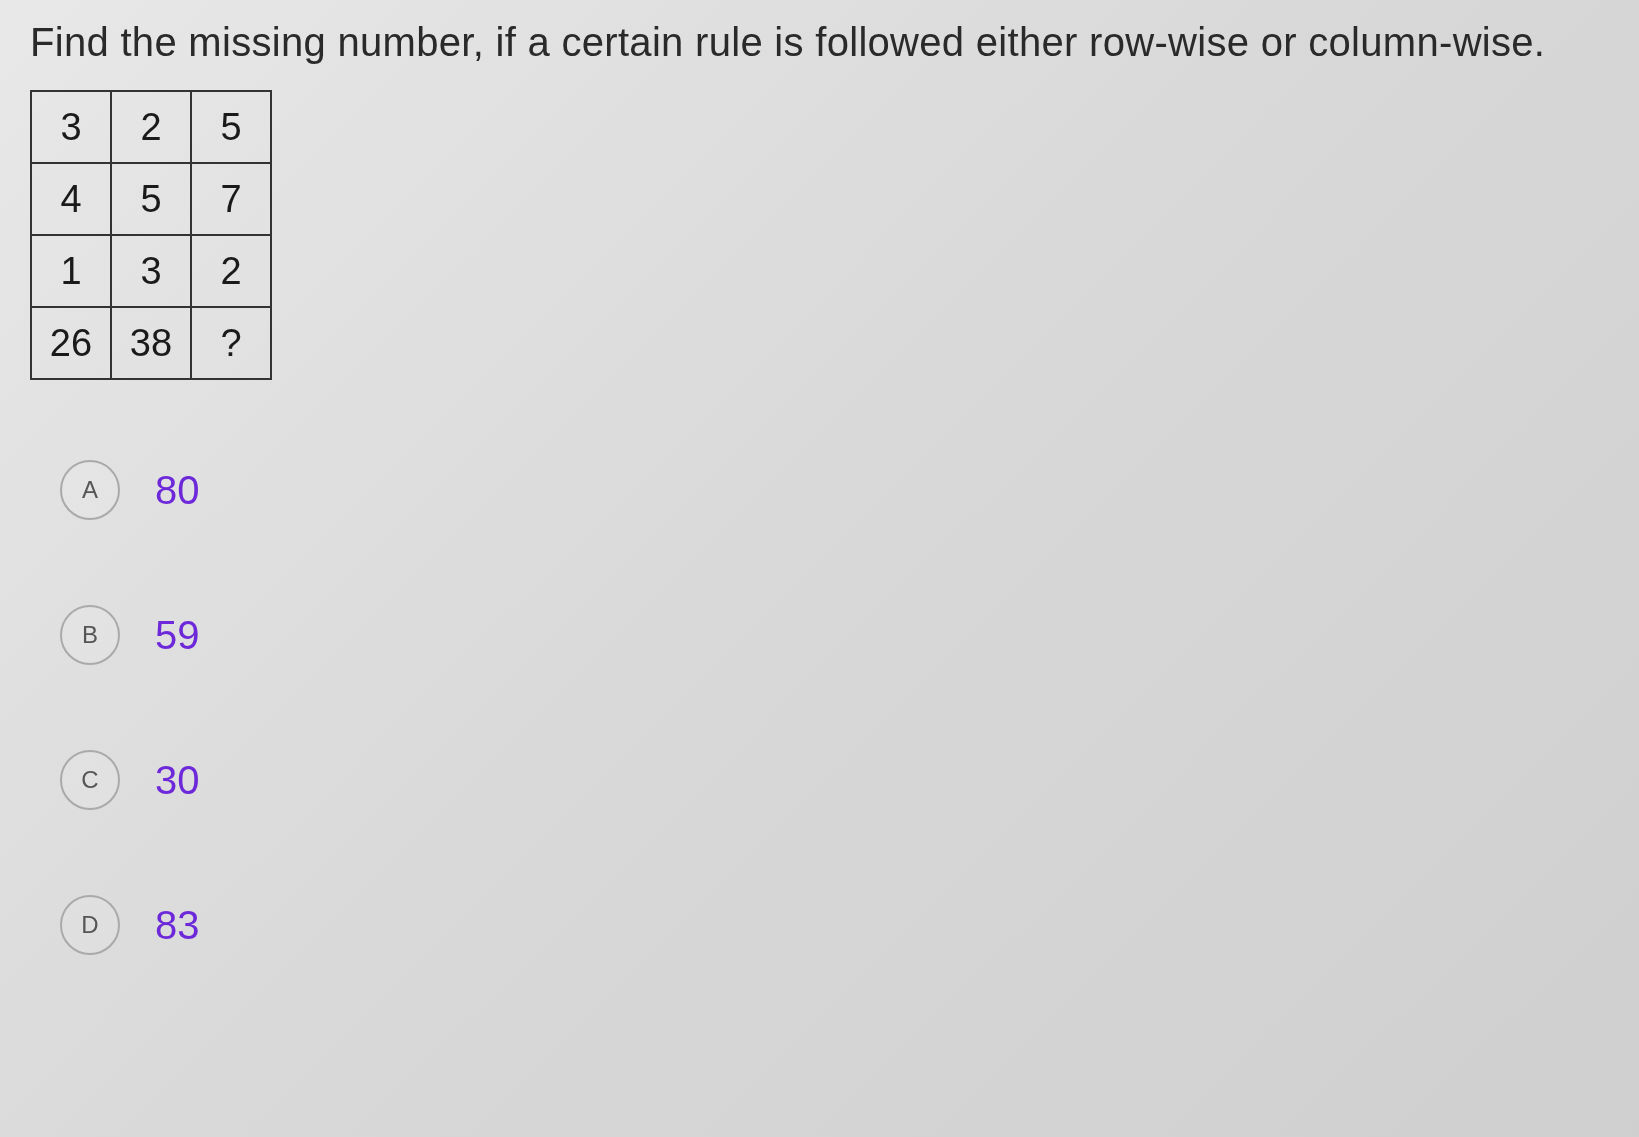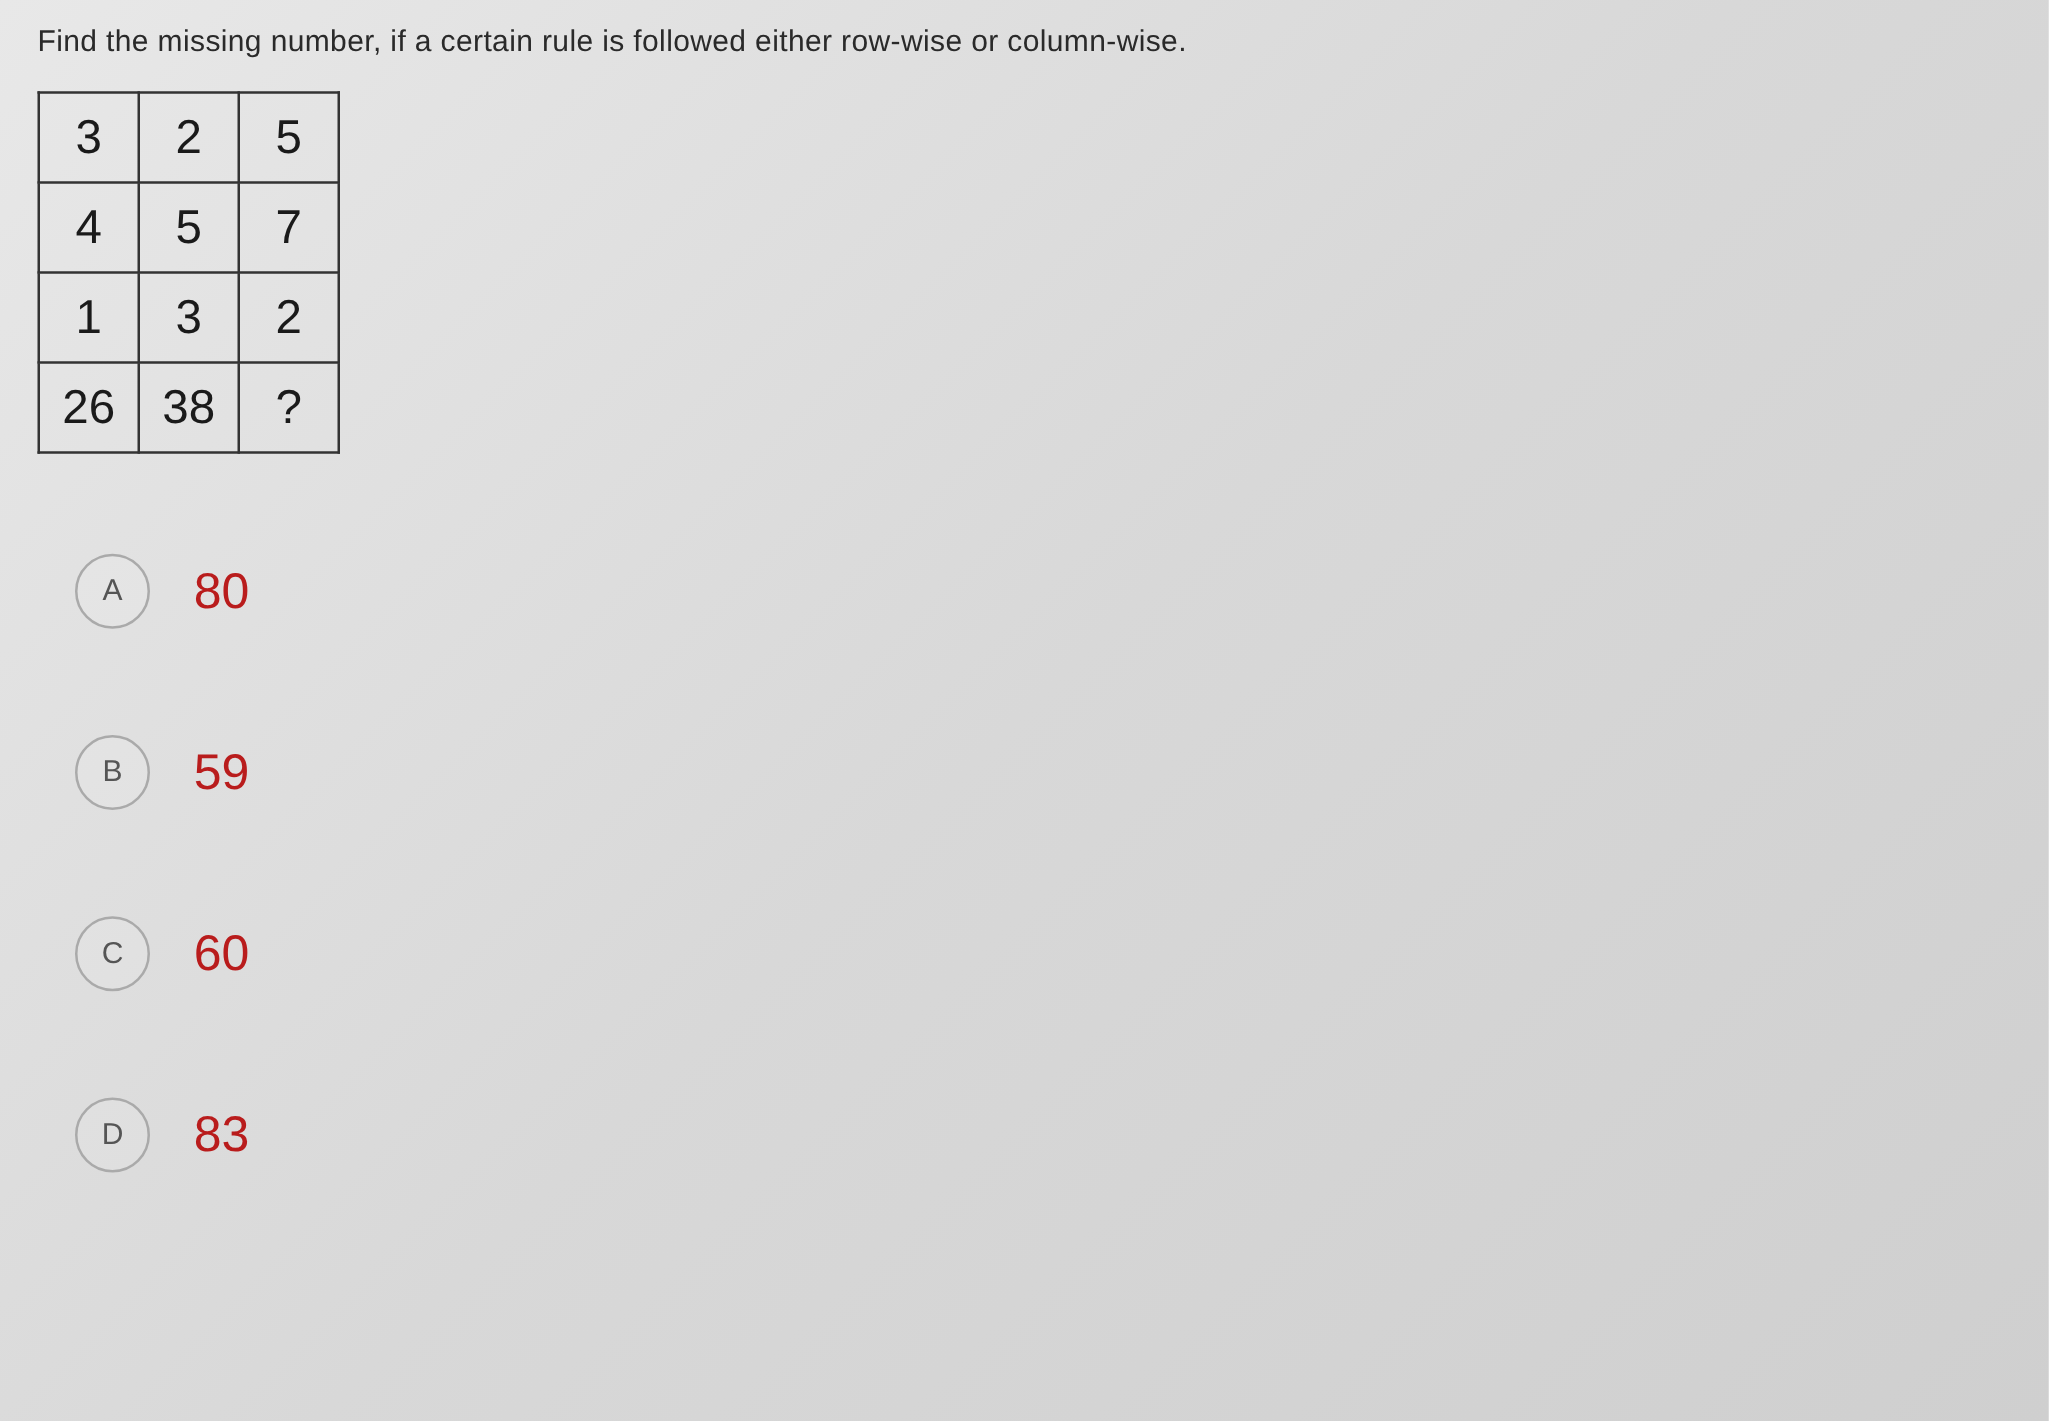--- a/index.html
+++ b/index.html
@@ -9,21 +9,21 @@
     }
     body {
       font-family: Arial, Helvetica, sans-serif;
       background: linear-gradient(135deg, #e8e8e8 0%, #d8d8d8 50%, #cfcfcf 100%);
       width: 1639px;
       height: 1137px;
       padding: 20px 30px;
       color: #2a2a2a;
     }
     .question {
-      font-size: 24px;
+      font-size: 40px;
       font-weight: 400;
       color: #2a2a2a;
       margin-bottom: 25px;
       letter-spacing: 0.3px;
     }
     .grid-table {
       border-collapse: collapse;
       margin-bottom: 80px;
     }
     .grid-table td {
@@ -52,21 +52,21 @@
       display: flex;
       align-items: center;
       justify-content: center;
       font-size: 24px;
       color: #555;
       margin-right: 35px;
       background: rgba(255,255,255,0.1);
     }
     .option-value {
       font-size: 40px;
-      color: #b91c1c;
+      color: #6d28d9;
       font-weight: 400;
     }
   </style>
 </head>
 <body>
 
 <div class="question">Find the missing number, if a certain rule is followed either row-wise or column-wise.</div>
 
 <table class="grid-table">
   <tbody>
@@ -97,19 +97,19 @@
   <div class="option">
     <div class="option-circle">A</div>
     <div class="option-value">80</div>
   </div>
   <div class="option">
     <div class="option-circle">B</div>
     <div class="option-value">59</div>
   </div>
   <div class="option">
     <div class="option-circle">C</div>
-    <div class="option-value">60</div>
+    <div class="option-value">30</div>
   </div>
   <div class="option">
     <div class="option-circle">D</div>
     <div class="option-value">83</div>
   </div>
 </div>
 
 </body></html>

